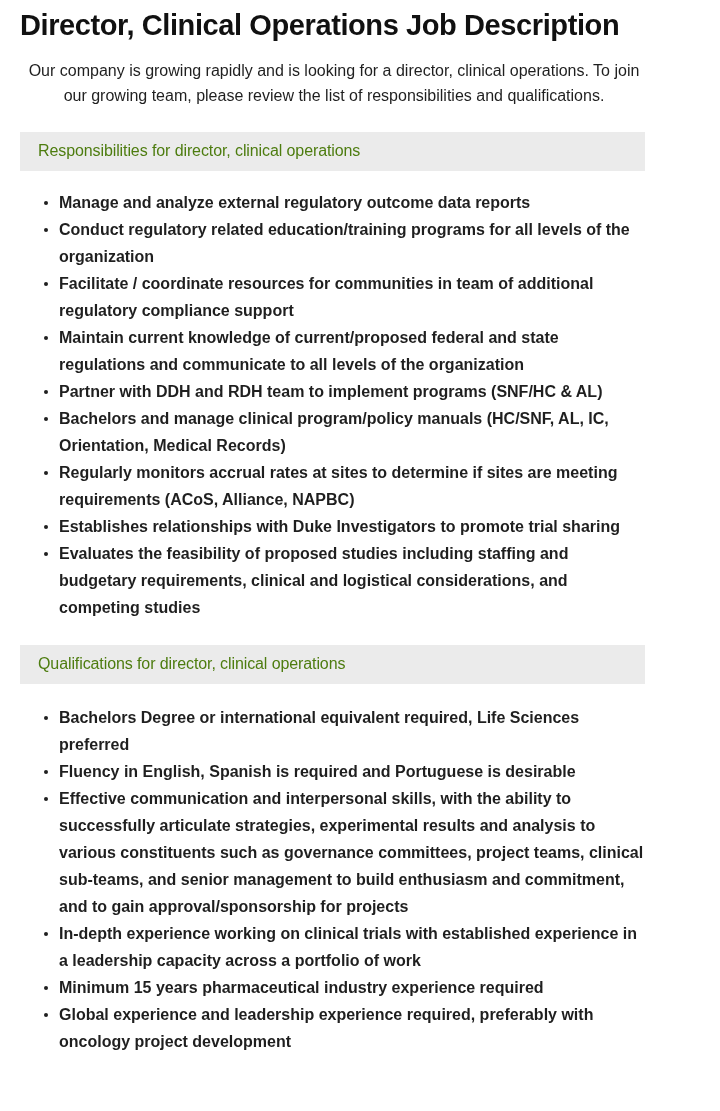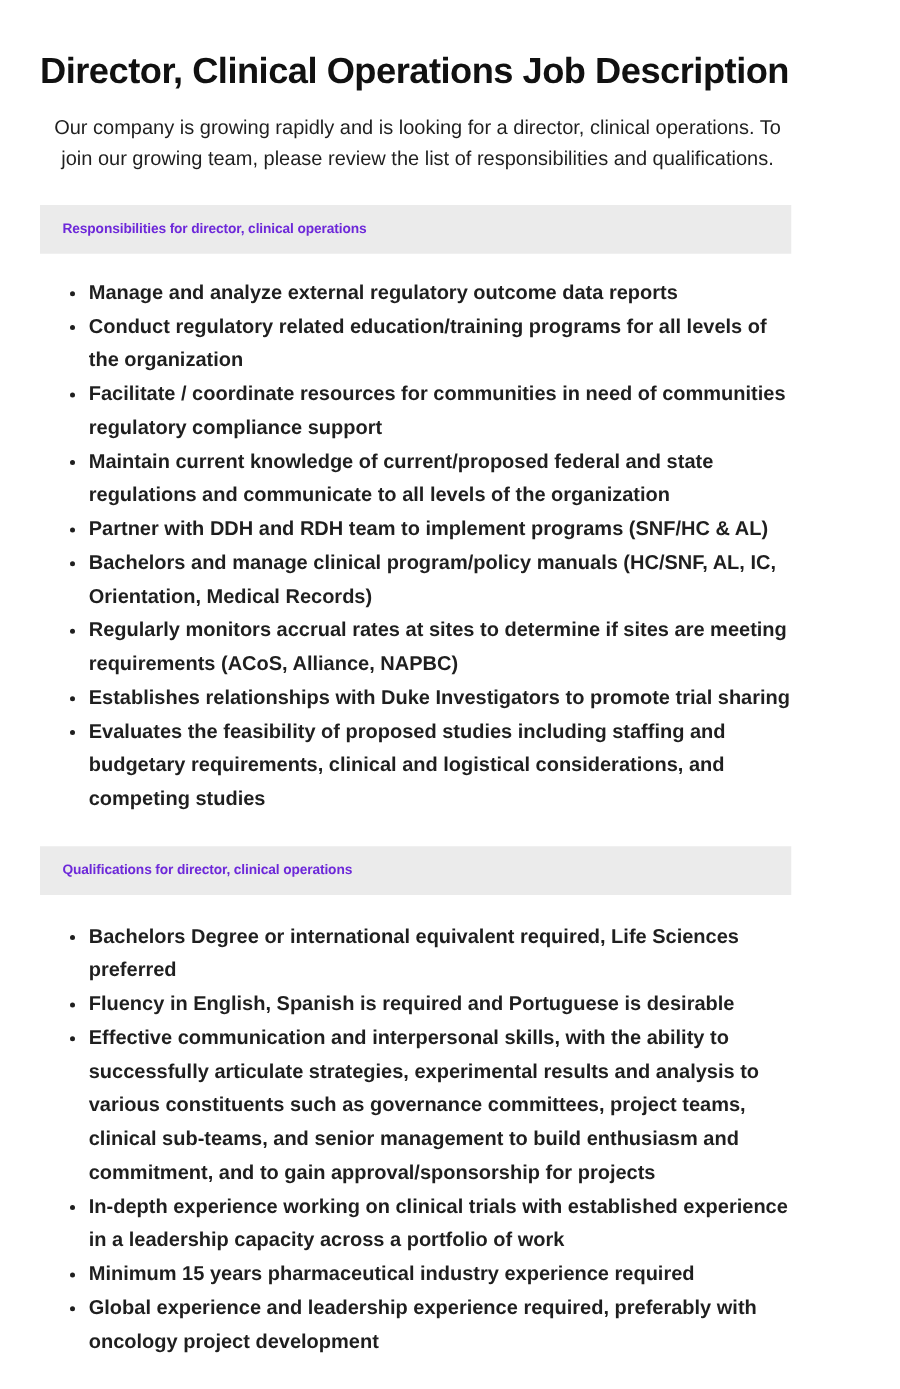--- a/index.html
+++ b/index.html
@@ -13,22 +13,21 @@
     height: 1111px;
     font-family: "Liberation Sans", sans-serif;
     color: #1a1a1a;
     overflow: hidden;
     -webkit-font-smoothing: antialiased;
   }
 
   .page {
     width: 668px;
     box-sizing: border-box;
-    padding: 12px;
-    margin-top: 20px;
+    padding: 0;
   }
 
   
   .job-title {
     margin: 0;
     padding: 6px 20px 0 20px;
     font-size: 29px;
     line-height: 38px;
     font-weight: 700;
     letter-spacing: -0.4px;
@@ -48,24 +47,24 @@
   }
 
   
   .section {
     margin-top: 24px;
   }
   .section-header {
     margin: 0 23px 0 20px;
     background: #ebebeb;
     padding: 9px 0 10px 18px;
-    font-size: 11px;
+    font-size: 16px;
     line-height: 20px;
-    font-weight: 700;
-    color: #6d28d9;
+    font-weight: 400;
+    color: #4d7c0f;
     letter-spacing: -0.1px;
   }
 
   .section-list {
     list-style: none;
     margin: 0;
     padding: 18px 20px 0 44px;
     font-weight: bold;
   }
   .section-list li {
@@ -98,21 +97,21 @@
 
   <h1 class="job-title">Director, Clinical Operations Job Description</h1>
 
   <p class="intro">Our company is growing rapidly and is looking for a director, clinical operations. To join our growing team, please review the list of responsibilities and qualifications.</p>
 
   <div class="section responsibilities">
     <div class="section-header">Responsibilities for director, clinical operations</div>
     <ul class="section-list">
         <li>Manage and analyze external regulatory outcome data reports</li>
         <li>Conduct regulatory related education/training programs for all levels of the organization</li>
-        <li>Facilitate / coordinate resources for communities in need of communities regulatory compliance support</li>
+        <li>Facilitate / coordinate resources for communities in team of additional regulatory compliance support</li>
         <li>Maintain current knowledge of current/proposed federal and state regulations and communicate to all levels of the organization</li>
         <li>Partner with DDH and RDH team to implement programs (SNF/HC &amp; AL)</li>
         <li>Bachelors and manage clinical program/policy manuals (HC/SNF, AL, IC, Orientation, Medical Records)</li>
         <li>Regularly monitors accrual rates at sites to determine if sites are meeting requirements (ACoS, Alliance, NAPBC)</li>
         <li>Establishes relationships with Duke Investigators to promote trial sharing</li>
         <li>Evaluates the feasibility of proposed studies including staffing and budgetary requirements, clinical and logistical considerations, and competing studies</li>
       </ul>
   </div>
 
   <div class="section qualifications">

